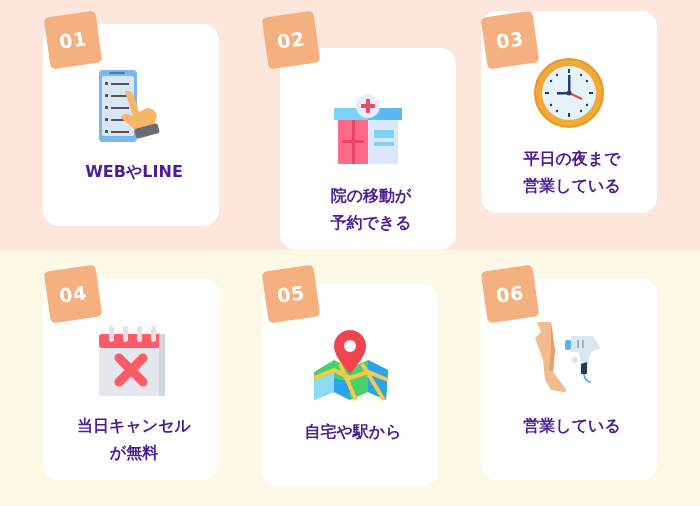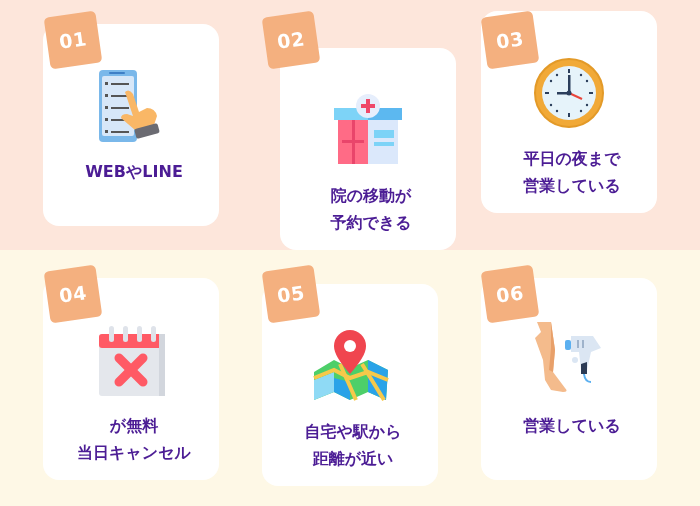--- a/index.html
+++ b/index.html
@@ -115,43 +115,42 @@
       <rect x="32" y="6" width="5" height="16" rx="2.5"></rect>
       <rect x="46" y="6" width="5" height="16" rx="2.5"></rect>
       <rect x="60" y="6" width="5" height="16" rx="2.5"></rect>
     </g>
     <g stroke="#ff5a65" stroke-width="9" stroke-linecap="round">
       <line x1="28" y1="38" x2="52" y2="62"></line>
       <line x1="52" y1="38" x2="28" y2="62"></line>
     </g>
   </svg>
   <div class="label">
+    <div>当日キャンセル</div>
     <div>が無料</div>
-    <div>当日キャンセル</div>
   </div>
 </div>
 <div class="badge" style="left:47px;top:268px;">
     <span>04</span>
   </div>
 
 <div class="card" style="left:262px;top:284px;">
   <svg class="icon" viewBox="0 0 80 80">
     <polygon points="4,46 24,34 40,42 58,34 78,44 76,74 58,66 40,74 24,66 4,74" fill="#4dcf69"></polygon>
     <polygon points="4,54 24,46 24,66 4,74" fill="#8fdaf5"></polygon>
     <polygon points="58,34 78,44 76,74 58,66" fill="#2aa3e8"></polygon>
     <polygon points="24,52 40,56 40,74 24,66" fill="#2aa3e8"></polygon>
     <path d="M4 52 L24 44 L40 52 L58 46 L78 54" stroke="#f6c94a" stroke-width="4" fill="none"></path>
     <path d="M30 38 L46 74" stroke="#f6c94a" stroke-width="4" fill="none"></path>
     <path d="M52 38 L74 74" stroke="#f6c94a" stroke-width="4" fill="none"></path>
     <path d="M40 48 C30 36 24 28 24 20 A16 16 0 0 1 56 20 C56 28 50 36 40 48 Z" fill="#f0454f"></path>
     <circle cx="40" cy="20" r="6" fill="#ffffff"></circle>
   </svg>
   <div class="label">
     <div>自宅や駅から</div>
-    <div>距離が近い</div>
   </div>
 </div>
 <div class="badge" style="left:265px;top:268px;">
     <span>05</span>
   </div>
 
 <div class="card" style="left:481px;top:278px;">
   <svg class="icon" viewBox="0 0 80 80">
     <path d="M8 2 L22 2 L26 30 L24 52 L36 68 Q40 72 34 72 L22 70 L16 60 L14 40 L6 18 L12 12 Z" fill="#f4bb8c"></path>
     <path d="M22 2 L26 30 L24 52 L20 50 L22 28 Z" fill="#e8a06a"></path>

